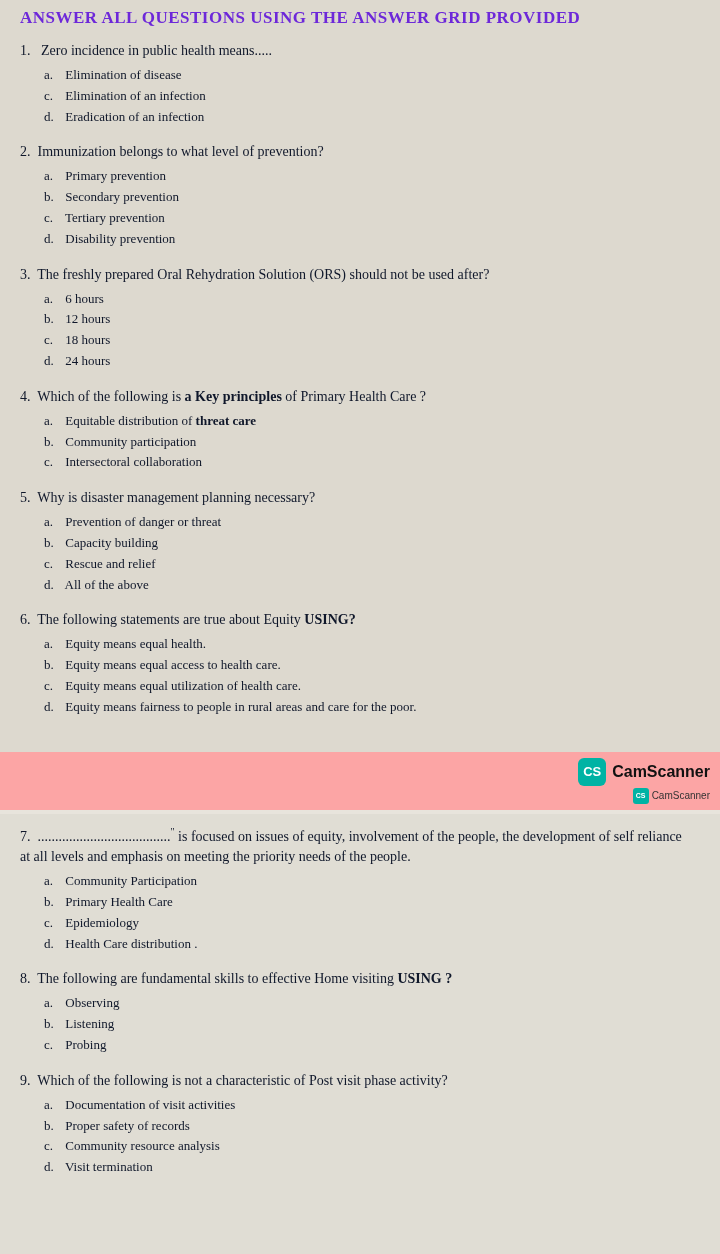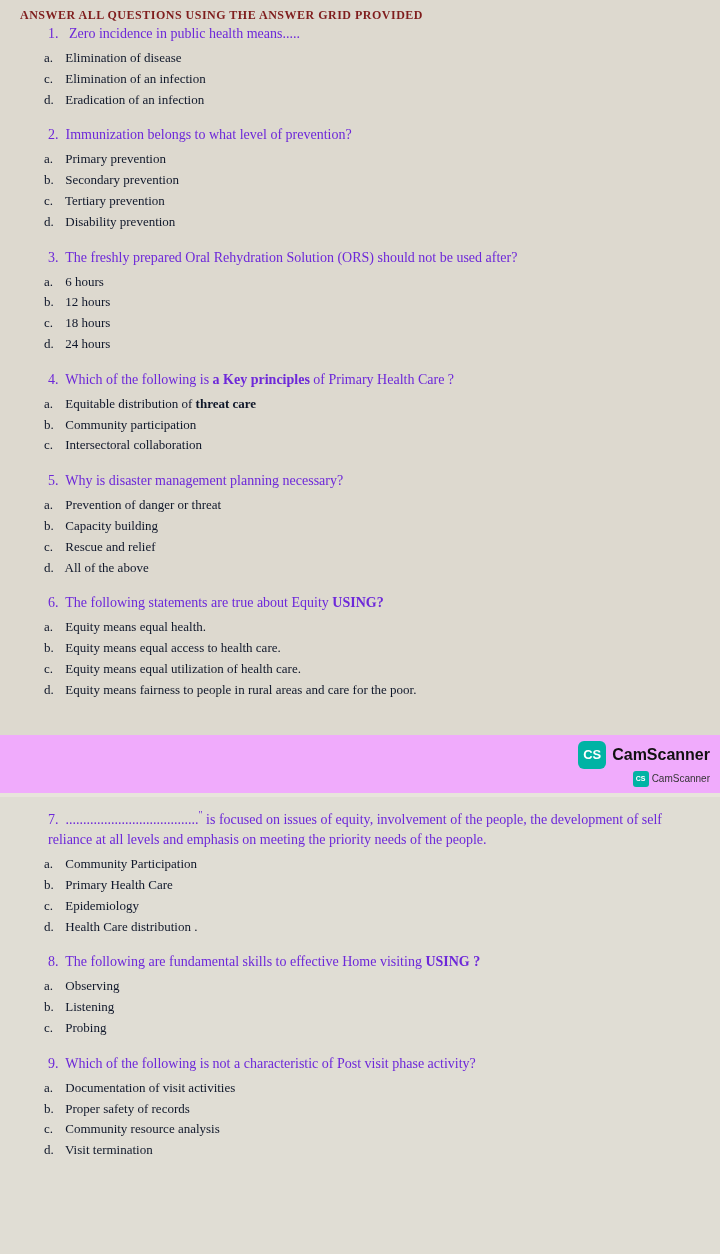--- a/index.html
+++ b/index.html
@@ -23,38 +23,37 @@
     }
 
     .section-bottom {
       background: #e0ddd4;
       padding: 10px 20px 20px 20px;
       min-height: 500px;
       margin-top: 4px;
     }
 
     .answer-header {
-      font-size: 12px;
+      font-size: 17px;
       font-weight: bold;
       text-transform: uppercase;
-      margin-bottom: 0;
+      margin-bottom: 12px;
       letter-spacing: 0.5px;
-      color: #7f1d1d;
+      color: #6d28d9;
     }
 
     .question-block {
       margin-bottom: 14px;
     }
 
     .question-line {
       font-size: 14px;
-      color: #6d28d9;
+      color: #0f172a;
       margin-bottom: 4px;
       line-height: 1.5;
-      margin-left: 28px;
     }
 
     .question-line .q-num {
       font-weight: normal;
     }
 
     .answer-line {
       font-size: 13px;
       color: #0f172a;
       margin-left: 24px;
@@ -68,21 +67,21 @@
 
     .bold-text {
       font-weight: bold;
     }
 
     .camscanner-area {
       display: flex;
       flex-direction: column;
       align-items: flex-end;
       padding: 6px 10px 6px 0;
-      background: #f0abfc;
+      background: #fca5a5;
     }
 
     .camscanner-logo {
       display: flex;
       align-items: center;
       gap: 6px;
       margin-bottom: 2px;
     }
 
     .cs-icon {

